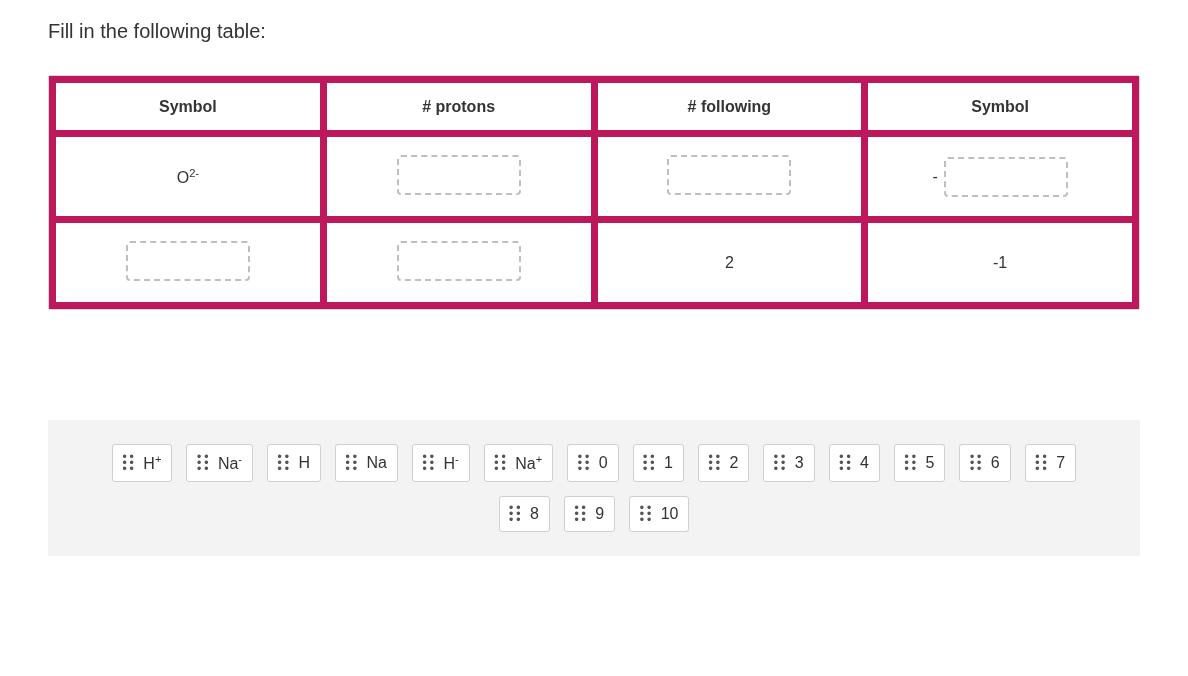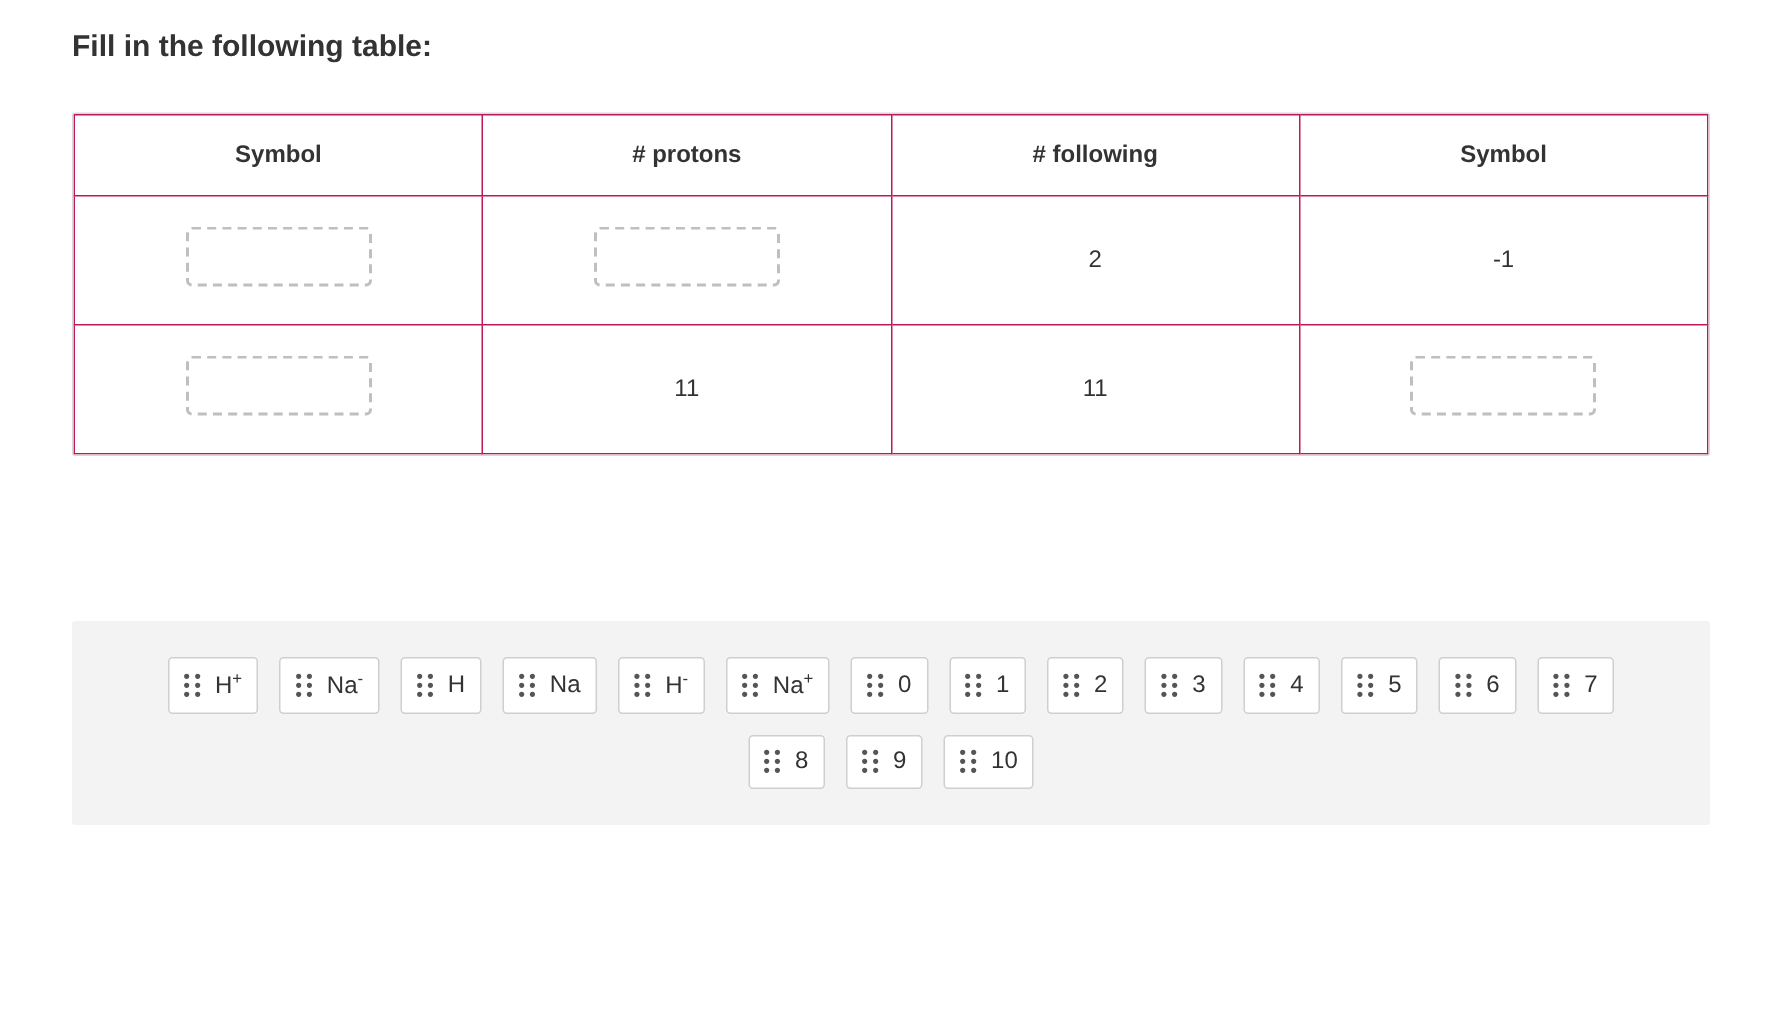--- a/index.html
+++ b/index.html
@@ -11,34 +11,34 @@
       font-family: -apple-system, BlinkMacSystemFont, "Segoe UI", Helvetica, Arial, sans-serif;
       background: #ffffff;
       color: #333;
       padding: 20px 48px;
       width: 1188px;
     }
     .prompt {
       font-size: 20px;
       color: #333;
       margin-bottom: 32px;
-      font-weight: 700;
+      font-weight: 400;
     }
     .table-wrap {
       border: 1px solid #d7d7d7;
       border-radius: 2px;
       overflow: hidden;
     }
     table {
       width: 100%;
       border-collapse: collapse;
       table-layout: fixed;
     }
     th, td {
-      border: 1px solid #be185d;
+      border: 7px solid #be185d;
       text-align: center;
       vertical-align: middle;
       height: 86px;
       font-size: 16px;
       color: #333;
     }
     th {
       height: 54px;
       font-weight: 700;
       font-size: 16px;
@@ -121,30 +121,33 @@
     <thead>
       <tr>
         <th>Symbol</th>
         <th># protons</th>
         <th># following</th>
         <th>Symbol</th>
       </tr>
     </thead>
     <tbody>
         <tr>
+          <td><span>O<sup>2-</sup></span></td>
+          <td><span class="dropzone"></span></td>
+          <td><span class="dropzone"></span></td>
+          <td><span class="dropzone-with-sign">
+              <span class="sign">-</span>
+              <span class="dropzone"></span>
+            </span></td>
+        </tr>
+        <tr>
           <td><span class="dropzone"></span></td>
           <td><span class="dropzone"></span></td>
           <td><span>2</span></td>
           <td><span>-1</span></td>
-        </tr>
-        <tr>
-          <td><span class="dropzone"></span></td>
-          <td><span>11</span></td>
-          <td><span>11</span></td>
-          <td><span class="dropzone"></span></td>
         </tr>
       </tbody>
   </table>
 </div>
 
 <div class="bank-area">
   <div class="bank-rows">
     <div class="bank-row">
         <span class="tile">
           <span class="grip">••<br>••<br>••</span>

